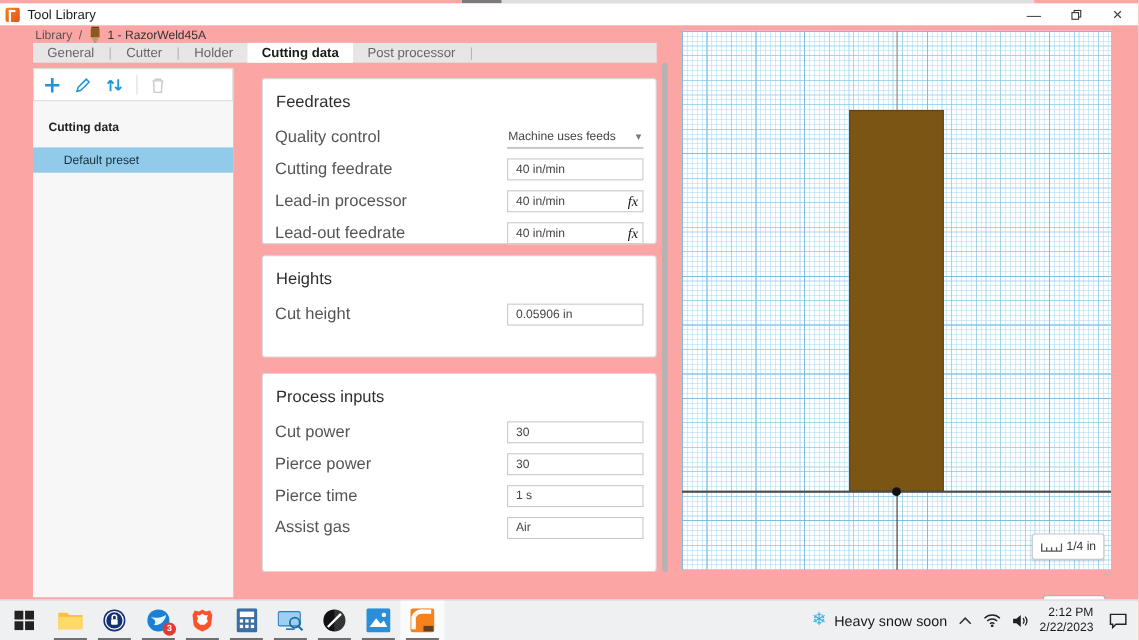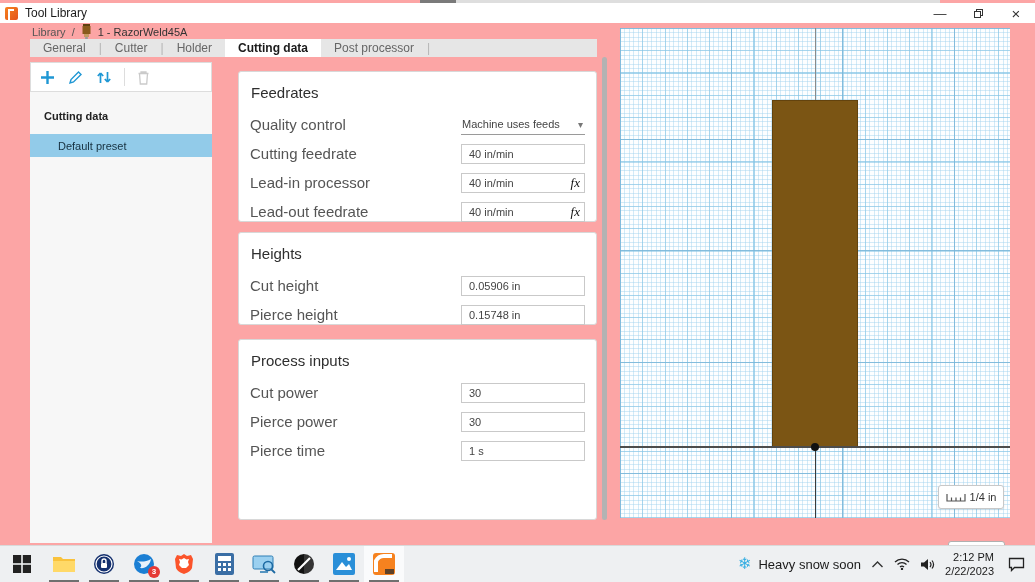--- a/index.html
+++ b/index.html
@@ -195,39 +195,39 @@
       </div>
     </div>
   </div>
 
   <div class="card" id="card-heights">
     <div class="section-title">Heights</div>
     <div class="frow">
       <span class="flabel">Cut height</span>
       <div class="fctrl"><input class="tbox" value="0.05906 in" style=""></div>
     </div>
-    <div class="frow">
-      <span class="flabel">Pierce height</span>
-      <div class="fctrl"><input class="tbox" value="0.15748 in" style=""></div>
-    </div>
   </div>
 
   <div class="card" id="card-process">
     <div class="section-title">Process inputs</div>
     <div class="frow">
       <span class="flabel">Cut power</span>
       <div class="fctrl"><input class="tbox" value="30" style=""></div>
     </div>
     <div class="frow">
       <span class="flabel">Pierce power</span>
       <div class="fctrl"><input class="tbox" value="30" style=""></div>
     </div>
     <div class="frow">
       <span class="flabel">Pierce time</span>
       <div class="fctrl"><input class="tbox" value="1 s" style=""></div>
+    </div>
+    <div class="frow">
+      <span class="flabel">Assist gas</span>
+      <div class="fctrl"><input class="tbox" value="Air" style=""></div>
     </div>
   </div>
 
   <div class="vscroll"></div>
 
   <div class="graph">
     <div class="axis-v-top"></div>
     <div class="torch-body" style="background:#7b5514;"></div>
     <div class="axis-h"></div>
     <div class="axis-v-bot"></div>

